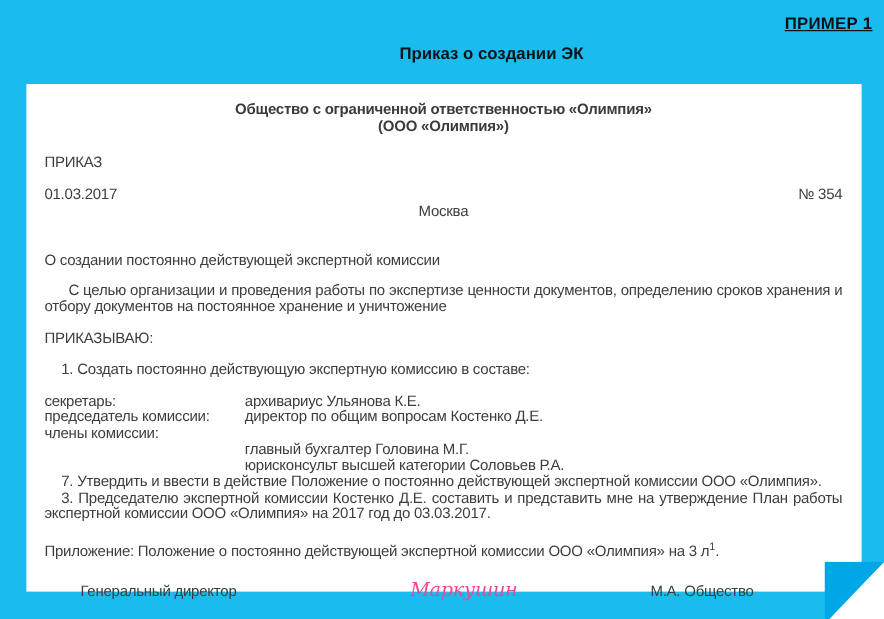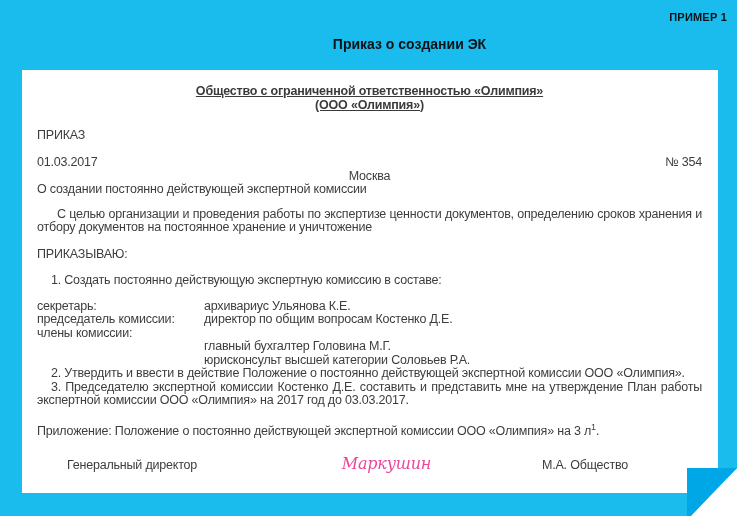--- a/index.html
+++ b/index.html
@@ -15,24 +15,25 @@
   .frame {
     position: absolute;
     left: 0; top: 0;
     width: 737px; height: 516px;
     background: #1abced;
     clip-path: polygon(0 0, 737px 0, 737px 468px, 689px 516px, 0 516px);
   }
   .banner-example {
     position: absolute;
     top: 11px; right: 10px;
-    font-size: 11px;
+    font-size: 14px;
     font-weight: bold;
     color: #0d1216;
     letter-spacing: 0.2px;
+    text-decoration: underline;
   }
   .banner-title {
     position: absolute;
     top: 36px; left: 0;
     width: 737px;
     text-align: center;
     font-size: 14px;
     font-weight: bold;
     color: #0d1216;
     margin-left: 41px;
@@ -51,25 +52,25 @@
     letter-spacing: -0.2px;
   }
   
   .fold {
     position: absolute;
     left: 687px; top: 468px;
     width: 50px; height: 48px;
     background: #00a7e6;
     clip-path: polygon(0 0, 100% 0, 8% 100%, 0 100%);
   }
-  .org-line { text-align: center; font-weight: bold; color: #3b3b3b; text-decoration: underline; }
+  .org-line { text-align: center; font-weight: bold; color: #3b3b3b; }
   .doc-type { text-align: left; margin-top: 17px; }
   .date-row { display: flex; justify-content: space-between; margin-top: 13px; }
   .city { text-align: center; margin-top: 0.5px; }
-  .subject { margin-top: 0; }
+  .subject { margin-top: 28px; }
   .para { text-align: justify; }
   .preamble { margin-top: 11px; text-indent: 20px; }
   .directive { margin-top: 13px; }
   .item-first { margin-top: 13px; text-indent: 14px; }
   .item { text-indent: 14px; }
   .commission { margin-top: 12px; }
   .commission-row { display: flex; }
   .commission-role { width: 167px; flex: 0 0 167px; }
   .commission-person { flex: 1; }
   .attachment { margin-top: 13px; }
@@ -139,21 +140,21 @@
       <div class="commission-row">
         <span class="commission-role"></span>
         <span class="commission-person">главный бухгалтер Головина М.Г.</span>
       </div>
       <div class="commission-row">
         <span class="commission-role"></span>
         <span class="commission-person">юрисконсульт высшей категории Соловьев Р.А.</span>
       </div>
     </div>
 
-    <div class="para item">2. Утвердить и ввести в действие Положение о постоянно действующей экспертной комиссии ООО «Олимпия».</div>
+    <div class="para item">7. Утвердить и ввести в действие Положение о постоянно действующей экспертной комиссии ООО «Олимпия».</div>
     <div class="para item">3. Председателю экспертной комиссии Костенко Д.Е. составить и представить мне на утверждение План работы экспертной комиссии ООО «Олимпия» на 2017 год до 03.03.2017.</div>
 
     <div class="attachment"><span>Приложение: Положение о постоянно действующей экспертной комиссии ООО «Олимпия» на 3 л</span><sup>1</sup><span>.</span></div>
 
     <div class="signature-row">
       <span class="sig-position">Генеральный директор</span>
       <span class="sig-autograph">Маркушин</span>
       <span class="sig-name">М.А. Общество</span>
     </div>
 

